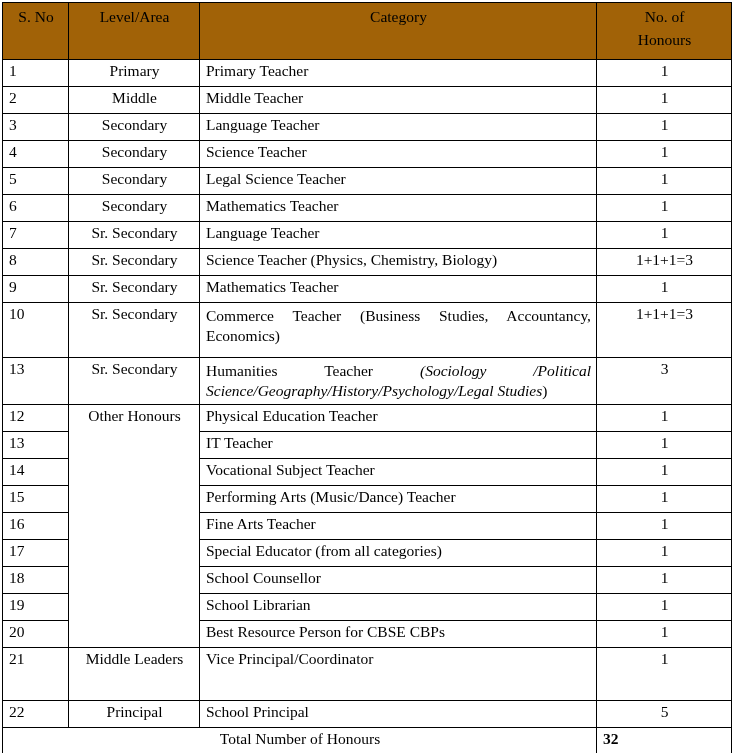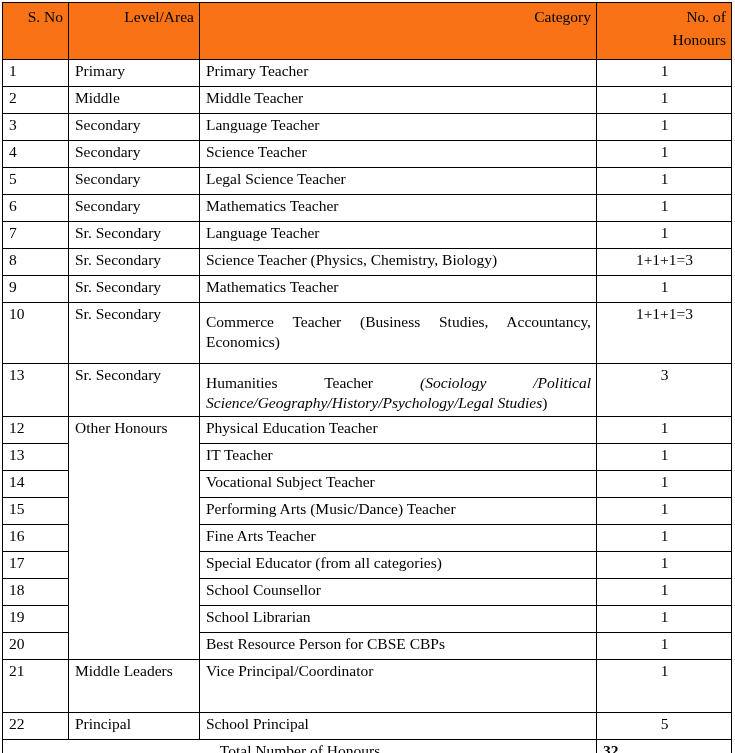--- a/index.html
+++ b/index.html
@@ -34,50 +34,50 @@
     vertical-align: top;
     font-weight: normal;
   }
   
   col.c-sno      { width: 66px; }
   col.c-level    { width: 131px; }
   col.c-category { width: 397px; }
   col.c-honours  { width: 135px; }
 
   thead th {
-    background: #f97316;
+    background: #a16207;
     font-weight: bold;
-    text-align: right;
+    text-align: center;
     vertical-align: top;
     padding-top: 4px;
     height: 52px;
     line-height: 1.5;
   }
   thead th.th-tall {
     vertical-align: top;
   }
   thead th.th-cat {
     vertical-align: top;
   }
 
   td.sno {
     text-align: left;
     padding-left: 4px;
   }
   td.level {
-    text-align: left;
+    text-align: center;
   }
   td.category {
     text-align: left;
   }
   td.category.justify {
     text-align: justify;
     text-align-last: left;
     line-height: 1.28;
-    padding-top: 9px;
+    padding-top: 3px;
     padding-bottom: 3px;
   }
   td.honours {
     text-align: center;
   }
   td.rowspan-level {
     vertical-align: top;
   }
   .ital {
     font-style: italic;

